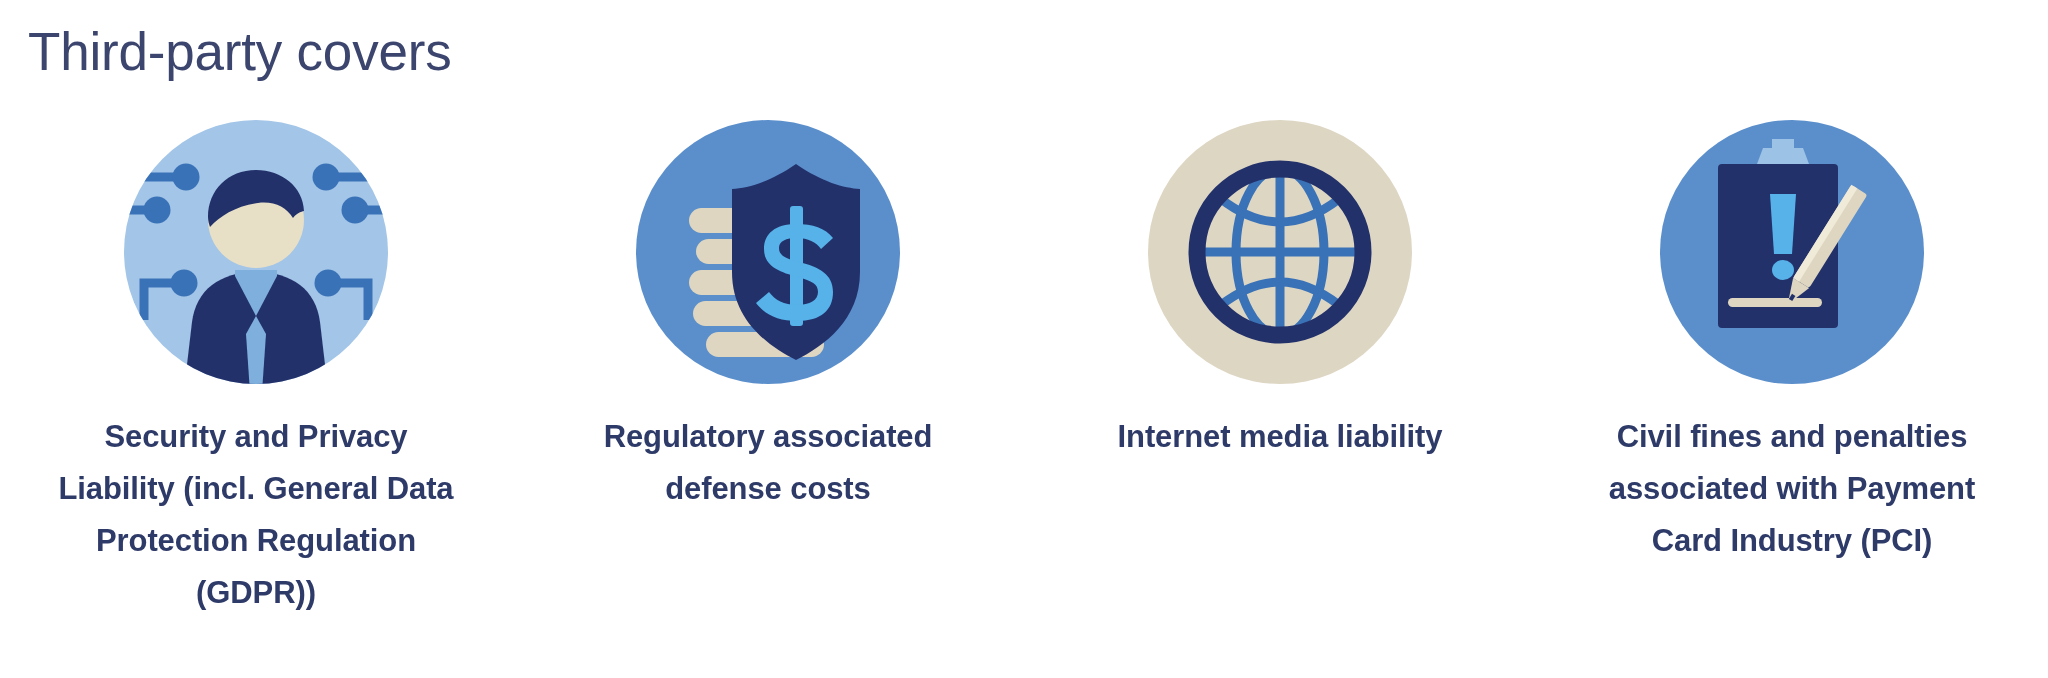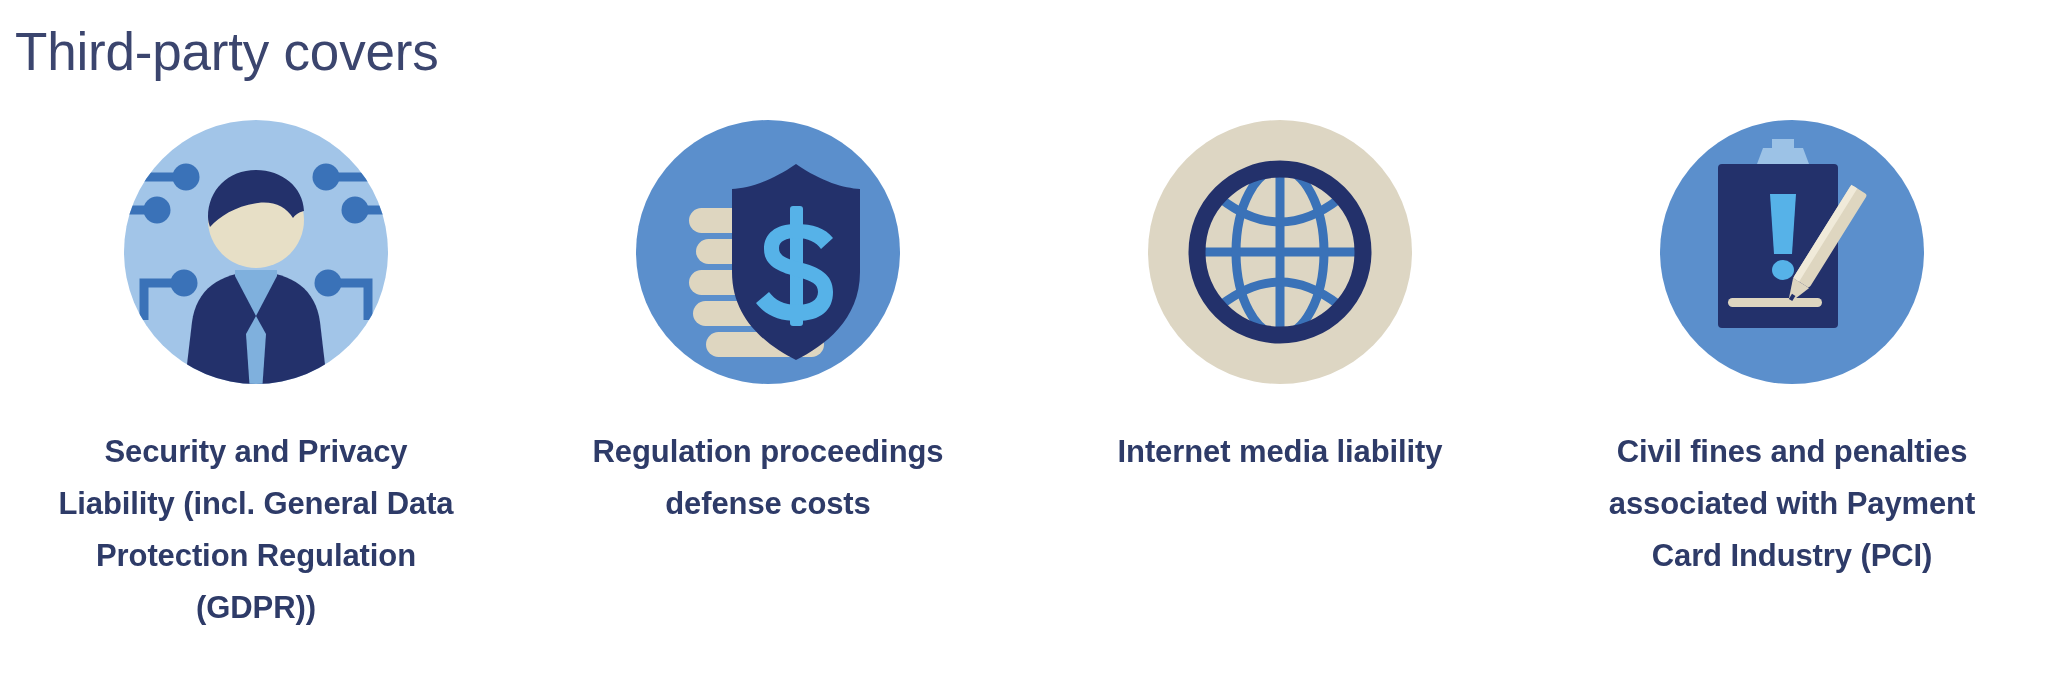--- a/index.html
+++ b/index.html
@@ -18,21 +18,21 @@
   .page {
     position: relative;
     width: 2048px;
     height: 678px;
     background: #ffffff;
   }
 
   
   .section-title {
     position: absolute;
-    left: 15px;
+    left: 28px;
     top: 22px;
     font-size: 53px;
     font-weight: 300;
     letter-spacing: -0.2px;
     color: #3b456e;
     line-height: 1.15;
     white-space: nowrap;
   }
 
   
@@ -58,21 +58,21 @@
     height: 264px;
     border-radius: 50%;
     display: flex;
     align-items: center;
     justify-content: center;
     flex: none;
   }
   .icon-wrap svg { display: block; }
 
   .caption {
-    margin-top: 42px;
+    margin-top: 27px;
     width: 400px;
     text-align: center;
     font-size: 31px;
     font-weight: 700;
     line-height: 1.68;
     letter-spacing: -0.1px;
     color: #2e3b68;
   }
   .card:nth-child(2) .caption { width: 380px; }
   .card:nth-child(3) .caption { width: 400px; }
@@ -169,21 +169,21 @@
                      C 185 201 197 190 197 172
                      C 197 154 183 147 163 142
                      C 148 138 143 135 143 128
                      C 143 121 150 118 161 118
                      C 172 118 180 122 185 129
                      L 197 118
                      C 189 108 177 104 160 104 Z"></path>
           </g>
         </svg>
       </div>
-      <div class="caption">Regulation proceedings defense costs</div>
+      <div class="caption">Regulatory associated defense costs</div>
     </div>
 
     <div class="card">
       <div class="icon-wrap" style="background:#ddd6c3;">
         <svg width="264" height="264" viewBox="0 0 264 264" aria-hidden="true">
 
           <g fill="none" stroke="#3a72b8" stroke-width="9">
             <line x1="49" y1="132" x2="215" y2="132"></line>
             <line x1="132" y1="49" x2="132" y2="215"></line>
             <ellipse cx="132" cy="132" rx="44" ry="83"></ellipse>

